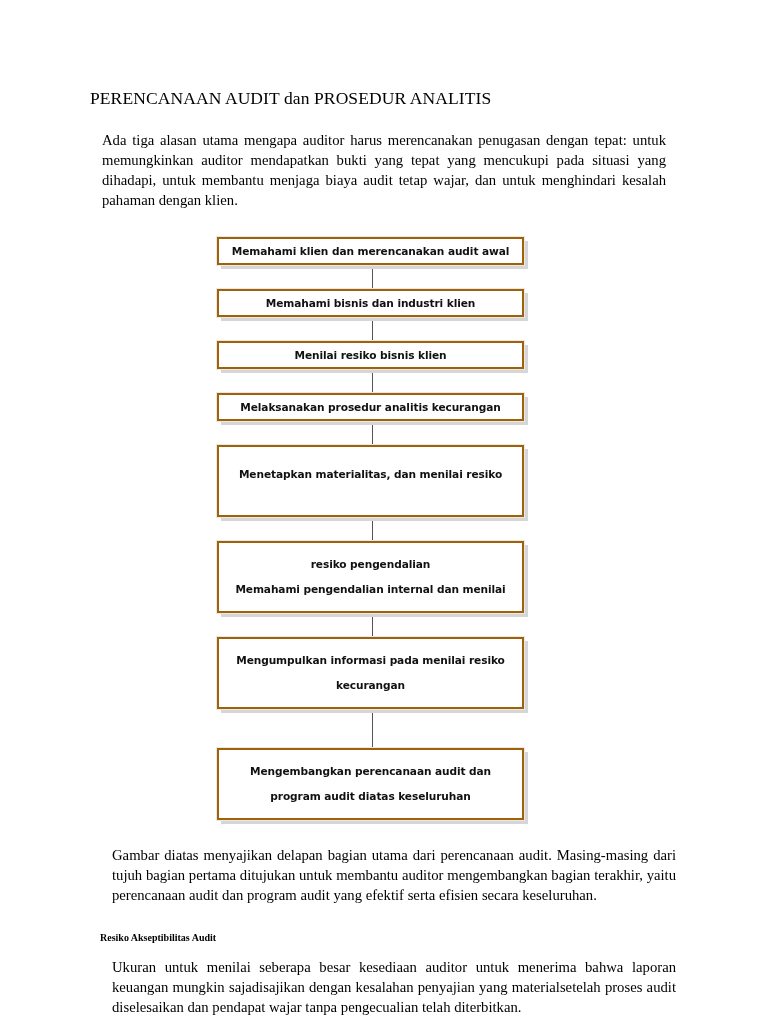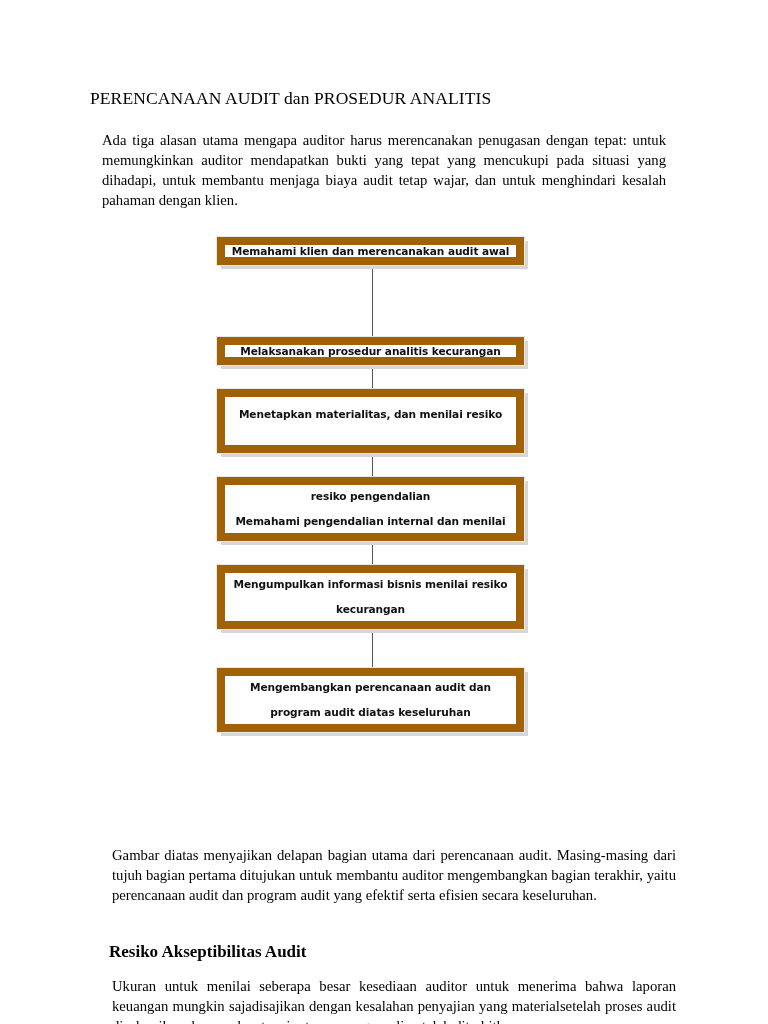--- a/index.html
+++ b/index.html
@@ -36,60 +36,60 @@
   .body-par {
     font-family: "Liberation Serif", "DejaVu Serif", serif;
     font-size: 14.7px;
     line-height: 1.37;
     text-align: justify;
     margin: 12px;
   }
 
   .sub-head {
     font-family: "Liberation Serif", "DejaVu Serif", serif;
-    font-size: 17px;
+    font-size: 10px;
     font-weight: bold;
     line-height: 1.37;
-    margin: 9px;
+    margin: 0;
   }
 
   
   .flowchart {
     position: absolute;
     left: 213px;
     top: 237px;
     width: 318px;
   }
 
   .fc-node {
     position: relative;
     width: 307px;
     margin: 0 0 0 4px;
     box-sizing: border-box;
     background: #ffffff;
-    border: 8px solid #a16207;
+    border: 2px solid #a16207;
     outline: 1px solid #e8e8e8;
     box-shadow: 4px 4px 0 0 #d6d6d6,
                 -1px 0 0 0 #ececec;
     font-family: "DejaVu Sans", "Liberation Sans", sans-serif;
     font-size: 10.6px;
     font-weight: bold;
     color: #111111;
     text-align: center;
     letter-spacing: -0.1px;
     display: flex;
     flex-direction: column;
     align-items: center;
     justify-content: center;
   }
   .fc-node.one-line {
     height: 28px;
   }
   .fc-node.two-line {
-    height: 64px;
+    height: 72px;
   }
   .fc-line {
     display: block;
     width: 100%;
     line-height: 1.0;
   }
   .fc-node.two-line .fc-line:first-child {
     margin-bottom: 14px;
   }
 
@@ -128,42 +128,48 @@
     <p class="body-par">Ada tiga alasan  utama mengapa auditor harus merencanakan penugasan dengan tepat: untuk memungkinkan auditor mendapatkan bukti yang tepat yang mencukupi pada situasi yang dihadapi, untuk membantu menjaga biaya audit tetap wajar, dan untuk menghindari kesalah pahaman dengan klien.</p>
   </div>
 
   <div class="flowchart">
 
     <div class="fc-node one-line">
       <span class="fc-line">Memahami klien dan merencanakan audit awal</span>
     </div>
     <div class="fc-connector"></div>
 
+    <div class="fc-node one-line">
+      <span class="fc-line">Memahami bisnis dan industri klien</span>
+    </div>
     <div class="fc-connector"></div>
 
+    <div class="fc-node one-line">
+      <span class="fc-line">Menilai resiko bisnis klien</span>
+    </div>
     <div class="fc-connector"></div>
 
     <div class="fc-node one-line">
       <span class="fc-line">Melaksanakan prosedur analitis kecurangan</span>
     </div>
     <div class="fc-connector"></div>
 
     <div class="fc-node two-line">
       <span class="fc-line">Menetapkan materialitas, dan menilai  resiko</span>
     </div>
     <div class="fc-connector"></div>
 
     <div class="fc-node two-line">
       <span class="fc-line">resiko  pengendalian</span>
       <span class="fc-line">Memahami pengendalian internal dan menilai</span>
     </div>
     <div class="fc-connector"></div>
 
     <div class="fc-node two-line">
-      <span class="fc-line">Mengumpulkan informasi bisnis menilai resiko</span>
+      <span class="fc-line">Mengumpulkan informasi pada menilai resiko</span>
       <span class="fc-line">kecurangan</span>
     </div>
     <div class="fc-connector tall"></div>
 
     <div class="fc-node two-line">
       <span class="fc-line">Mengembangkan perencanaan audit dan</span>
       <span class="fc-line">program audit diatas keseluruhan</span>
     </div>
 
   </div>

